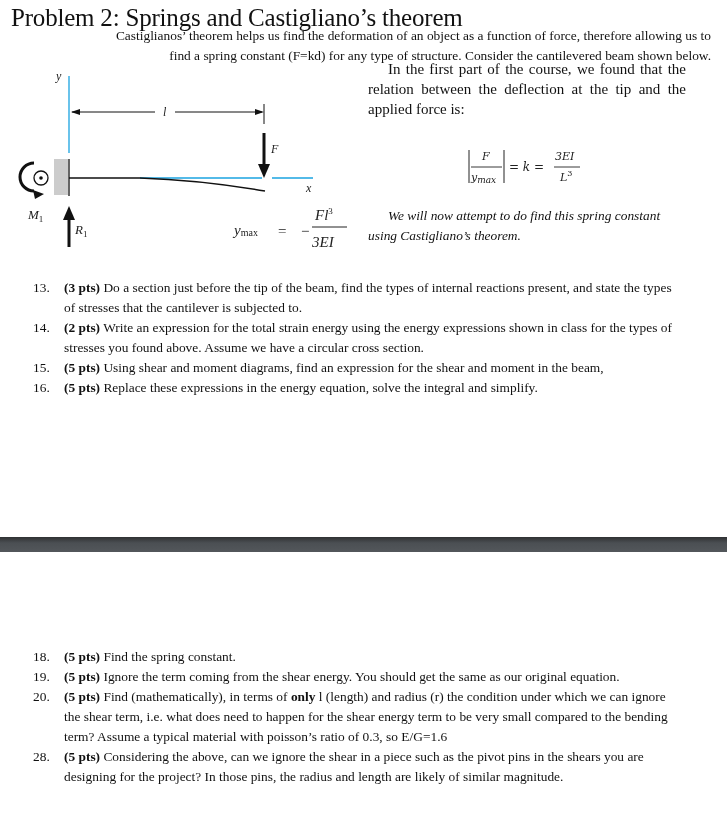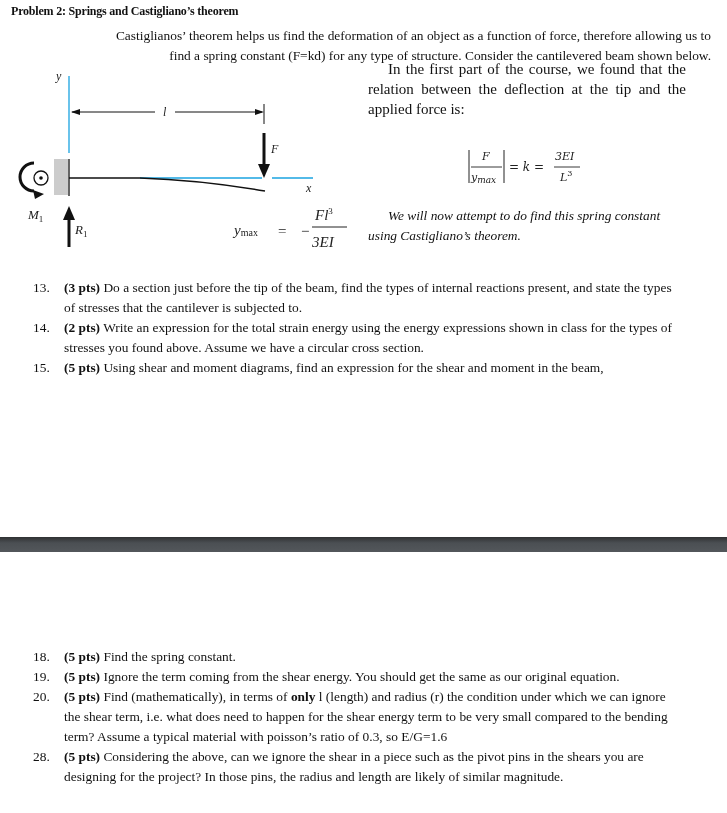--- a/index.html
+++ b/index.html
@@ -1,18 +1,18 @@
 <!DOCTYPE html>
 <html><head>
 <meta charset="utf-8">
 <style>
   html, body { margin:0; padding:0; background:#ffffff; }
   body { width:727px; height:813px; position:relative; overflow:hidden;
          font-family:"Liberation Serif", serif; color:#111; }
-  .title { position:absolute; left:11px; top:4px; font-size:12px; font-weight:bold; letter-spacing:-0.2px; }
+  .title { position:absolute; left:11px; top:4px; font-size:25px; font-weight:normal; letter-spacing:-0.2px; }
   .intro { position:absolute; left:11px; top:26px; width:700px; font-size:13.4px; line-height:20px;text-align:right; }
   .intro .indent { padding-left:22px; }
   .diagram { position:absolute; left:0; top:62px; width:360px; height:200px; }
   .rightcol { position:absolute; left:368px; top:59px; width:318px; font-size:15px; line-height:20px; text-align:justify; }
   .rightcol p { margin:0; text-indent:20px; }
   .formula { position:absolute; left:440px; top:140px; width:160px; height:50px; }
   .right2 { position:absolute; left:368px; top:206px; width:318px; font-size:13.4px; line-height:20px; }
   .right2 p { margin:0; text-indent:20px;font-style:italic; }
   ol.q { position:absolute; left:0; margin:0; padding:0; list-style:none; font-size:13.4px; line-height:20px; }
   ol.q li { position:relative; padding-left:64px; width:620px; }
@@ -93,20 +93,21 @@
 </svg>
 
 <div class="right2">
   <p>We will now attempt to do find this spring constant using Castigliano’s theorem.</p>
 </div>
 
 <ol class="q q1">
   <li><span class="num">13.</span><b>(3 pts)</b><span> Do a section just before the tip of the beam, find the types of internal reactions present, and state the types of stresses that the cantilever is subjected to.</span></li>
   <li><span class="num">14.</span><b>(2 pts)</b><span> Write an expression for the total strain energy using the energy expressions shown in class for the types of stresses you found above. Assume we have a circular cross section.</span></li>
   <li><span class="num">15.</span><b>(5 pts)</b><span> Using shear and moment diagrams, find an expression for the shear and moment in the beam,</span></li>
+  <li><span class="num">16.</span><b>(5 pts)</b><span> Replace these expressions in the energy equation, solve the integral and simplify.</span></li>
 </ol>
 
 <div class="divider"></div>
 
 <ol class="q q2">
   <li><span class="num">18.</span><b>(5 pts)</b><span> Find the spring constant.</span></li>
   <li><span class="num">19.</span><b>(5 pts)</b><span> Ignore the term coming from the shear energy. You should get the same as our original equation.</span></li>
   <li><span class="num">20.</span><b>(5 pts)</b><span> Find (mathematically), in terms of </span><b>only</b><span> l (length) and radius (r) the condition under which we can ignore the shear term, i.e. what does need to happen for the shear energy term to be very small compared to the bending term? Assume a typical material with poisson’s ratio of 0.3, so E/G=1.6</span></li>
   <li><span class="num">28.</span><b>(5 pts)</b><span> Considering the above, can we ignore the shear in a piece such as the pivot pins in the shears you are designing for the project? In those pins, the radius and length are likely of similar magnitude.</span></li>
 </ol>

